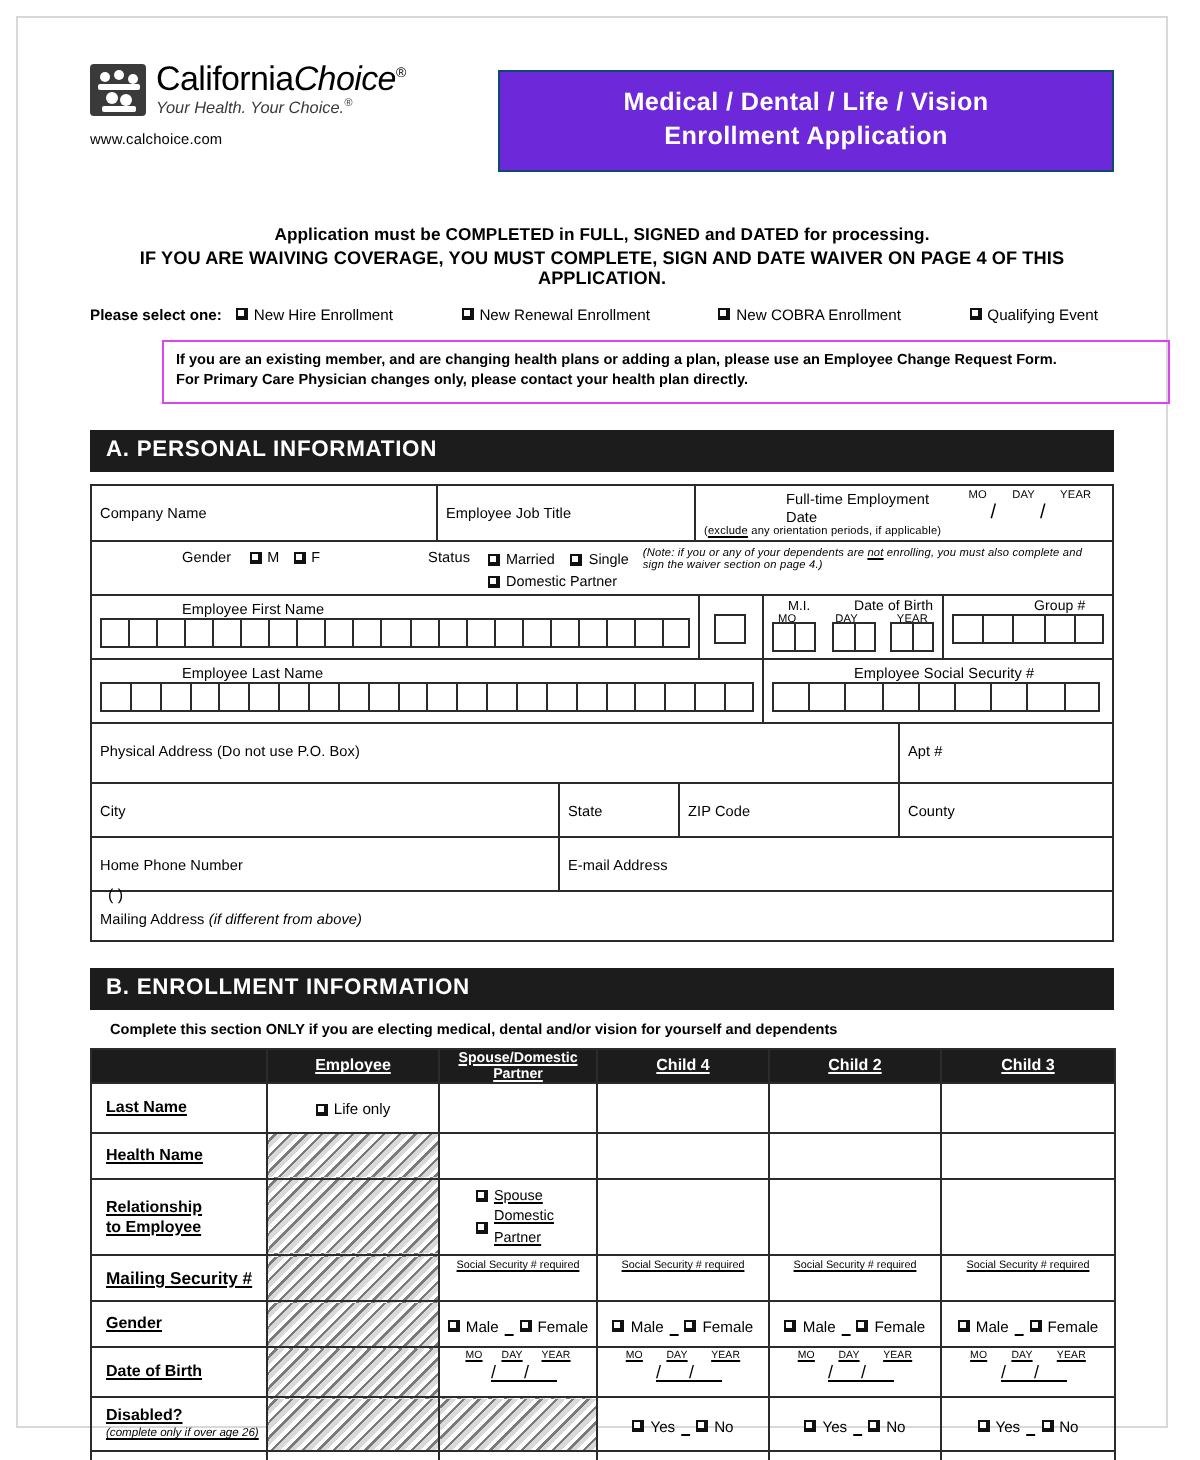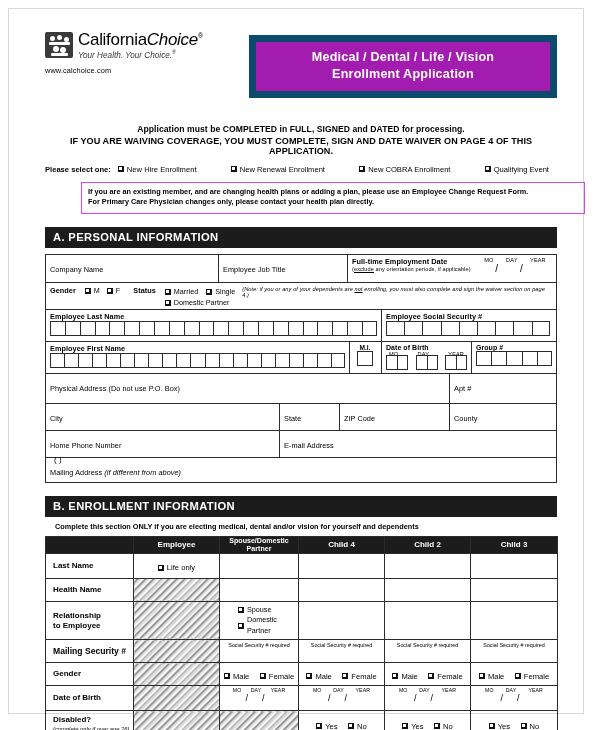--- a/index.html
+++ b/index.html
@@ -34,23 +34,23 @@
   .lmbar2{position:absolute;left:6px;top:21px;width:17px;height:3px;background:#fff;border-radius:1px;}
   .brand{line-height:1;}
   .brand .b1{font-size:17px;letter-spacing:-.3px;white-space:nowrap;}
   .brand .b1 em{font-style:italic;}
   .brand .b1 sup{font-size:7px;vertical-align:super;}
   .brand .b2{font-size:8.2px;font-style:italic;color:#3a3a3a;margin-top:2px;white-space:nowrap;}
   .brand .b2 sup{font-size:5.5px;vertical-align:super;}
   .weburl{font-size:7.4px;margin-top:6px;letter-spacing:.1px;}
 
   .titlebar{
-    flex:1;background:#a21caf;color:#fff;text-align:center;
+    flex:1;background:#6d28d9;color:#fff;text-align:center;
     padding:7px 4px 8px;margin-top:4px;margin-left:8px;
-    border:7px solid #0c4a6e;box-sizing:border-box;
+    border:1px solid #0c4a6e;box-sizing:border-box;
   }
   .titlebar div{font-size:12.6px;font-weight:bold;line-height:1.34;letter-spacing:.2px;}
 
   
   .instr{text-align:center;margin-top:26px;}
   .instr .l1{font-size:8.6px;font-weight:bold;letter-spacing:.05px;}
   .instr .l2{font-size:9.1px;font-weight:bold;margin-top:2px;letter-spacing:.05px;}
 
   .selrow{display:flex;align-items:flex-start;margin-top:9px;font-size:7.6px;font-weight:bold;}
   .selrow .lead{flex:0 0 auto;margin-right:7px;}
@@ -66,42 +66,42 @@
     width:504px;box-sizing:border-box;
   }
   .notebox div{font-size:7.3px;font-weight:bold;line-height:1.45;}
 
   
   .secbar{
     background:#1c1c1c;color:#fff;font-size:11.2px;font-weight:bold;
     padding:4px 0 5px 8px;letter-spacing:.35px;margin-top:13px;
   }
   .lbl{font-size:7.3px;letter-spacing:.05px;}
-  .lblb{font-size:7.3px;font-weight:bold;letter-spacing:.05px;}
+  .lblb{font-size:7.3px;font-weight:normal;letter-spacing:.05px;margin-left:41px;}
   .tiny{font-size:5.6px;letter-spacing:.1px;}
   .ital{font-style:italic;}
 
   .row{display:flex;}
   .cell{border:1px solid #2b2b2b;box-sizing:border-box;padding:3px 4px;position:relative;}
   .cell + .cell{border-left:none;}
   .rowbelow .cell{border-top:none;}
 
   
   .comb{display:flex;}
   .comb span{
     border:1px solid #2b2b2b;border-right:none;box-sizing:border-box;height:15px;
     background:#fff;
   }
   .comb span:last-child{border-right:1px solid #2b2b2b;}
 
   .namewrap{padding:2px 4px 3px;}
 
   
   table.enr{border-collapse:collapse;width:512px;table-layout:fixed;margin-top:5px;}
-  table.enr td,table.enr th{border:1px solid #2b2b2b;padding:0;vertical-align:middle;}
+  table.enr td,table.enr th{border:1px solid #2b2b2b;padding:0;vertical-align:middle;text-decoration:underline;}
   table.enr th{background:#1c1c1c;color:#fff;font-size:8px;font-weight:bold;height:16px;text-align:center;}
   .rowlab{font-size:8px;font-weight:bold;padding:4px 0 4px 7px;line-height:1.25;}
   .rowlab .sub{font-size:5.8px;font-style:italic;font-weight:normal;line-height:1.2;display:block;margin-top:1px;}
   .ctr{text-align:center;}
   .hatch{
     background-image:repeating-linear-gradient(135deg,#ffffff 0px,#ffffff 2px,#7a7a7a 2px,#7a7a7a 3.2px,#d9d9d9 3.2px,#d9d9d9 5.5px);
   }
   .opt{display:inline-flex;align-items:center;font-size:7.6px;margin:0 3px;}
   .optl{display:flex;align-items:center;font-size:7.2px;line-height:1.45;}
   .stack{padding:3px 0 3px 18px;}
@@ -233,64 +233,20 @@
                 <span>Single</span>
               </label>
               <span class="tiny ital"><span>(Note: if you or any of your dependents are </span><u>not</u><span> enrolling, you must also complete and sign the waiver section on page 4.)</span></span>
             </div>
             <label class="optl">
               <span class="cb"></span>
               <span>Domestic Partner</span>
             </label>
           </div>
         </div>
-      </div>
-    </div>
-
-    <div class="row rowbelow">
-      <div class="cell namewrap" style="width:337px;height:32px;">
-        <div class="lblb">Employee Last Name</div>
-        <div class="comb" id="comb-last">
-              <span style="width: 14.9px;"></span>
-              <span style="width: 14.9px;"></span>
-              <span style="width: 14.9px;"></span>
-              <span style="width: 14.9px;"></span>
-              <span style="width: 14.9px;"></span>
-              <span style="width: 14.9px;"></span>
-              <span style="width: 14.9px;"></span>
-              <span style="width: 14.9px;"></span>
-              <span style="width: 14.9px;"></span>
-              <span style="width: 14.9px;"></span>
-              <span style="width: 14.9px;"></span>
-              <span style="width: 14.9px;"></span>
-              <span style="width: 14.9px;"></span>
-              <span style="width: 14.9px;"></span>
-              <span style="width: 14.9px;"></span>
-              <span style="width: 14.9px;"></span>
-              <span style="width: 14.9px;"></span>
-              <span style="width: 14.9px;"></span>
-              <span style="width: 14.9px;"></span>
-              <span style="width: 14.9px;"></span>
-              <span style="width: 14.9px;"></span>
-              <span style="width: 14.9px;"></span>
-            </div>
-      </div>
-      <div class="cell namewrap" style="width:175px;height:32px;">
-        <div class="lblb">Employee Social Security #</div>
-        <div class="comb" id="comb-ssn">
-              <span style="width: 18.2px;"></span>
-              <span style="width: 18.2px;"></span>
-              <span style="width: 18.2px;"></span>
-              <span style="width: 18.2px;"></span>
-              <span style="width: 18.2px;"></span>
-              <span style="width: 18.2px;"></span>
-              <span style="width: 18.2px;"></span>
-              <span style="width: 18.2px;"></span>
-              <span style="width: 18.2px;"></span>
-            </div>
       </div>
     </div>
 
     <div class="row rowbelow">
       <div class="cell namewrap" style="width:305px;height:32px;">
         <div class="lblb">Employee First Name</div>
         <div class="comb" id="comb-first">
               <span style="width: 14.1px;"></span>
               <span style="width: 14.1px;"></span>
               <span style="width: 14.1px;"></span>
@@ -348,20 +304,64 @@
               <span style="width: 15.4px;"></span>
               <span style="width: 15.4px;"></span>
               <span style="width: 15.4px;"></span>
               <span style="width: 15.4px;"></span>
               <span style="width: 15.4px;"></span>
             </div>
       </div>
     </div>
 
     <div class="row rowbelow">
+      <div class="cell namewrap" style="width:337px;height:32px;">
+        <div class="lblb">Employee Last Name</div>
+        <div class="comb" id="comb-last">
+              <span style="width: 14.9px;"></span>
+              <span style="width: 14.9px;"></span>
+              <span style="width: 14.9px;"></span>
+              <span style="width: 14.9px;"></span>
+              <span style="width: 14.9px;"></span>
+              <span style="width: 14.9px;"></span>
+              <span style="width: 14.9px;"></span>
+              <span style="width: 14.9px;"></span>
+              <span style="width: 14.9px;"></span>
+              <span style="width: 14.9px;"></span>
+              <span style="width: 14.9px;"></span>
+              <span style="width: 14.9px;"></span>
+              <span style="width: 14.9px;"></span>
+              <span style="width: 14.9px;"></span>
+              <span style="width: 14.9px;"></span>
+              <span style="width: 14.9px;"></span>
+              <span style="width: 14.9px;"></span>
+              <span style="width: 14.9px;"></span>
+              <span style="width: 14.9px;"></span>
+              <span style="width: 14.9px;"></span>
+              <span style="width: 14.9px;"></span>
+              <span style="width: 14.9px;"></span>
+            </div>
+      </div>
+      <div class="cell namewrap" style="width:175px;height:32px;">
+        <div class="lblb">Employee Social Security #</div>
+        <div class="comb" id="comb-ssn">
+              <span style="width: 18.2px;"></span>
+              <span style="width: 18.2px;"></span>
+              <span style="width: 18.2px;"></span>
+              <span style="width: 18.2px;"></span>
+              <span style="width: 18.2px;"></span>
+              <span style="width: 18.2px;"></span>
+              <span style="width: 18.2px;"></span>
+              <span style="width: 18.2px;"></span>
+              <span style="width: 18.2px;"></span>
+            </div>
+      </div>
+    </div>
+
+    <div class="row rowbelow">
       <div class="cell" style="width:405px;height:30px;">
         <span class="lbl">Physical Address (Do not use P.O. Box)</span>
       </div>
       <div class="cell" style="width:107px;height:30px;">
         <span class="lbl">Apt #</span>
       </div>
     </div>
 
     <div class="row rowbelow">
       <div class="cell" style="width:235px;height:27px;">

